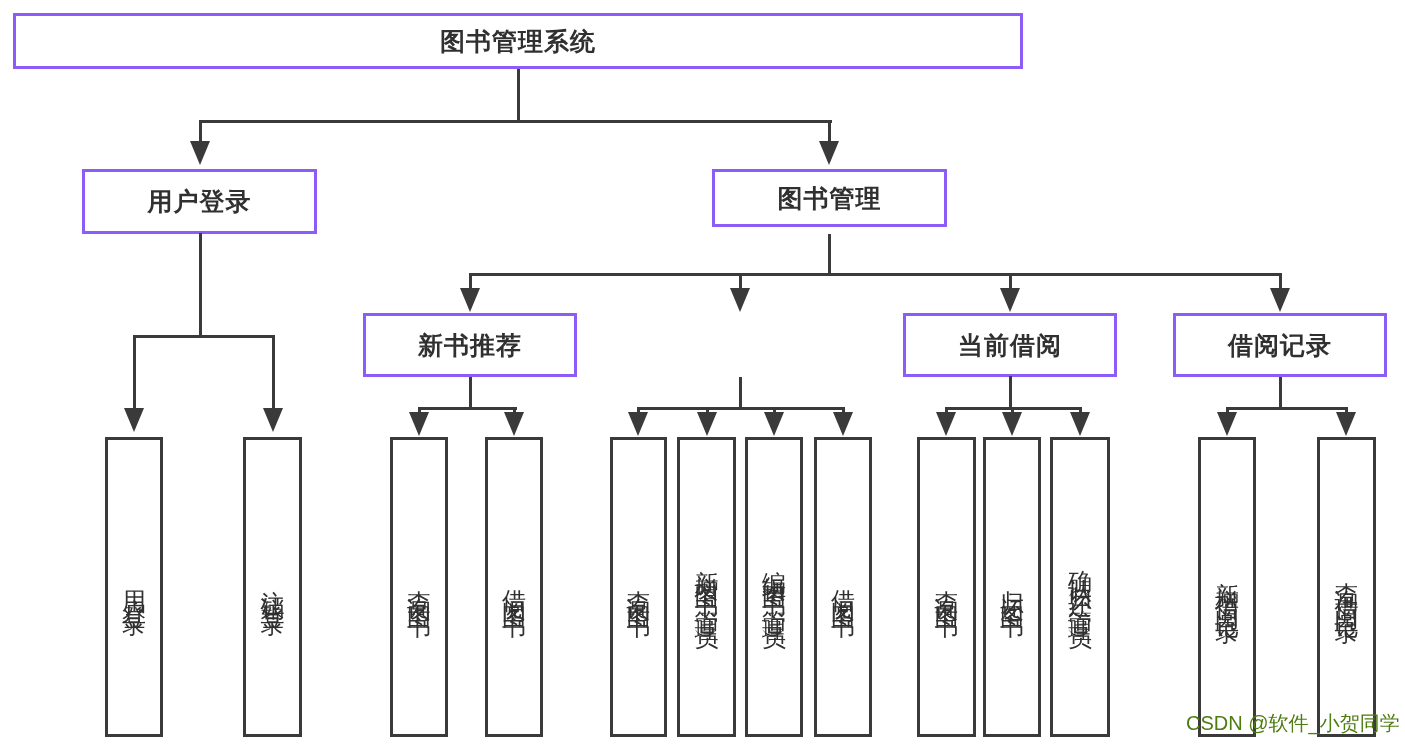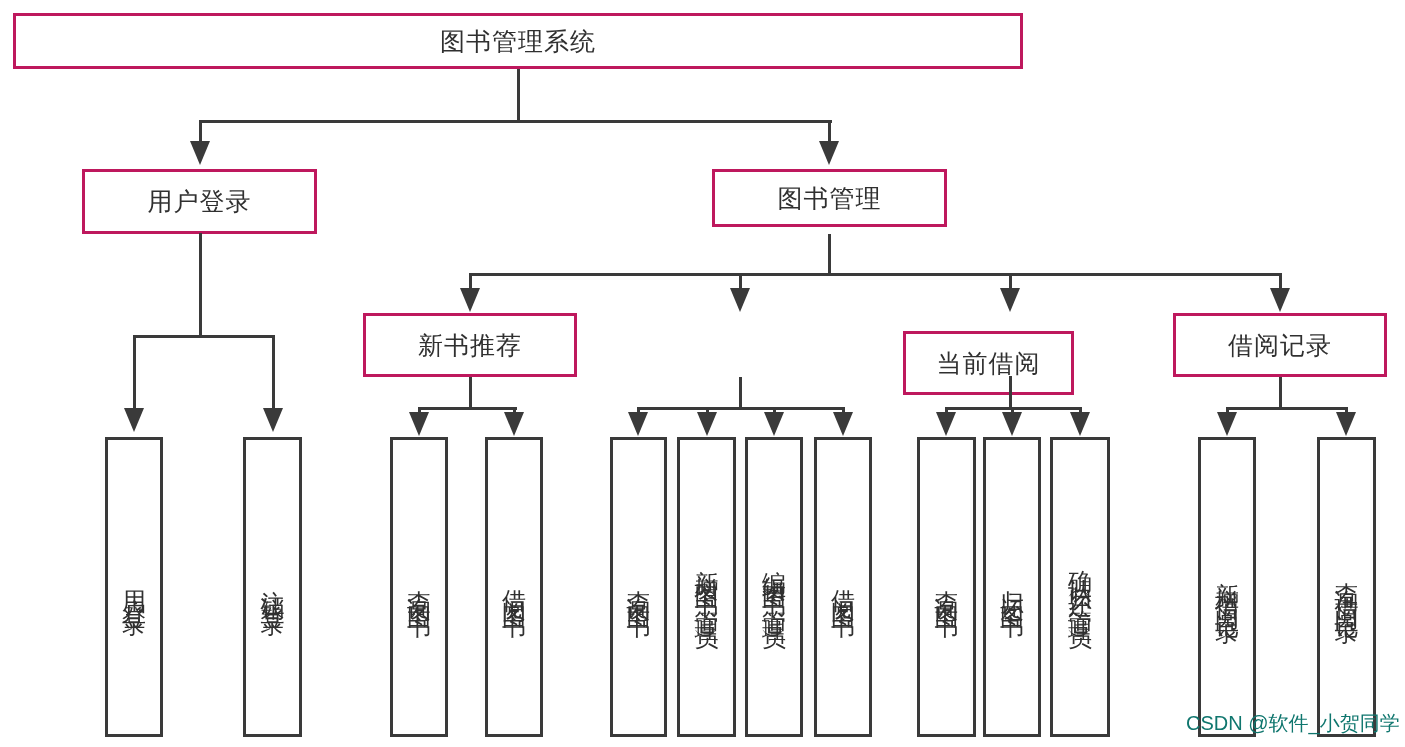--- a/index.html
+++ b/index.html
@@ -3,36 +3,36 @@
 <meta charset="utf-8">
 <style>
   html,body { margin:0; padding:0; background:#ffffff; }
   .stage {
     position:relative; width:1405px; height:747px; background:#ffffff;
     font-family:"Liberation Sans","DejaVu Sans",sans-serif; color:#303030;
     overflow:hidden;
   }
   .hbox {
     position:absolute; box-sizing:border-box; background:#ffffff;
-    border:3px solid #be185d; display:flex; align-items:center; justify-content:center;
-    font-size:25px; letter-spacing:1px; white-space:nowrap;
+    border:3px solid #8b5cf6; display:flex; align-items:center; justify-content:center;
+    font-size:25px; letter-spacing:1px; white-space:nowrap;font-weight:bold;
   }
   .vbox {
     position:absolute; box-sizing:border-box; background:#ffffff;
     border:3px solid #3a3a3a; display:flex; align-items:center; justify-content:center;
     writing-mode:vertical-rl; text-orientation:mixed;
     font-size:24px; letter-spacing:8px; line-height:1; overflow:hidden;
   }
   .ln { position:absolute; background:#3a3a3a; }
   .arr {
     position:absolute; width:0; height:0;
     border-left:10px solid transparent; border-right:10px solid transparent;
     border-top:24px solid #3a3a3a;
   }
-  .wm { position:absolute; font-size:20px; color:#0f766e; white-space:nowrap; z-index:5; }
+  .wm { position:absolute; font-size:20px; color:#4d7c0f; white-space:nowrap; z-index:5; }
 </style>
 </head>
 <body>
 
 <div class="stage">
 
   <div class="hbox" style="left:13px;top:13px;width:1010px;height:56px">图书管理系统</div>
 
   <div class="ln" style="left:517px;top:69px;width:3px;height:54px"></div>
   <div class="ln" style="left:199px;top:120px;width:633px;height:3px"></div>
@@ -58,21 +58,21 @@
   <div class="ln" style="left:469px;top:273px;width:3px;height:18px"></div>
   <div class="arr" style="left:460px;top:288px"></div>
   <div class="ln" style="left:739px;top:273px;width:3px;height:18px"></div>
   <div class="arr" style="left:730px;top:288px"></div>
   <div class="ln" style="left:1009px;top:273px;width:3px;height:18px"></div>
   <div class="arr" style="left:1000px;top:288px"></div>
   <div class="ln" style="left:1279px;top:273px;width:3px;height:18px"></div>
   <div class="arr" style="left:1270px;top:288px"></div>
 
   <div class="hbox" style="left:363px;top:313px;width:214px;height:64px">新书推荐</div>
-  <div class="hbox" style="left:903px;top:331px;width:171px;height:64px">当前借阅</div>
+  <div class="hbox" style="left:903px;top:313px;width:214px;height:64px">当前借阅</div>
   <div class="hbox" style="left:1173px;top:313px;width:214px;height:64px">借阅记录</div>
 
   <div class="ln" style="left:469px;top:377px;width:3px;height:33px"></div>
   <div class="ln" style="left:418px;top:407px;width:99px;height:3px"></div>
   <div class="ln" style="left:418px;top:407px;width:3px;height:8px"></div>
   <div class="arr" style="left:409px;top:412px"></div>
   <div class="ln" style="left:513px;top:407px;width:3px;height:8px"></div>
   <div class="arr" style="left:504px;top:412px"></div>
 
   <div class="ln" style="left:739px;top:377px;width:3px;height:33px"></div>

